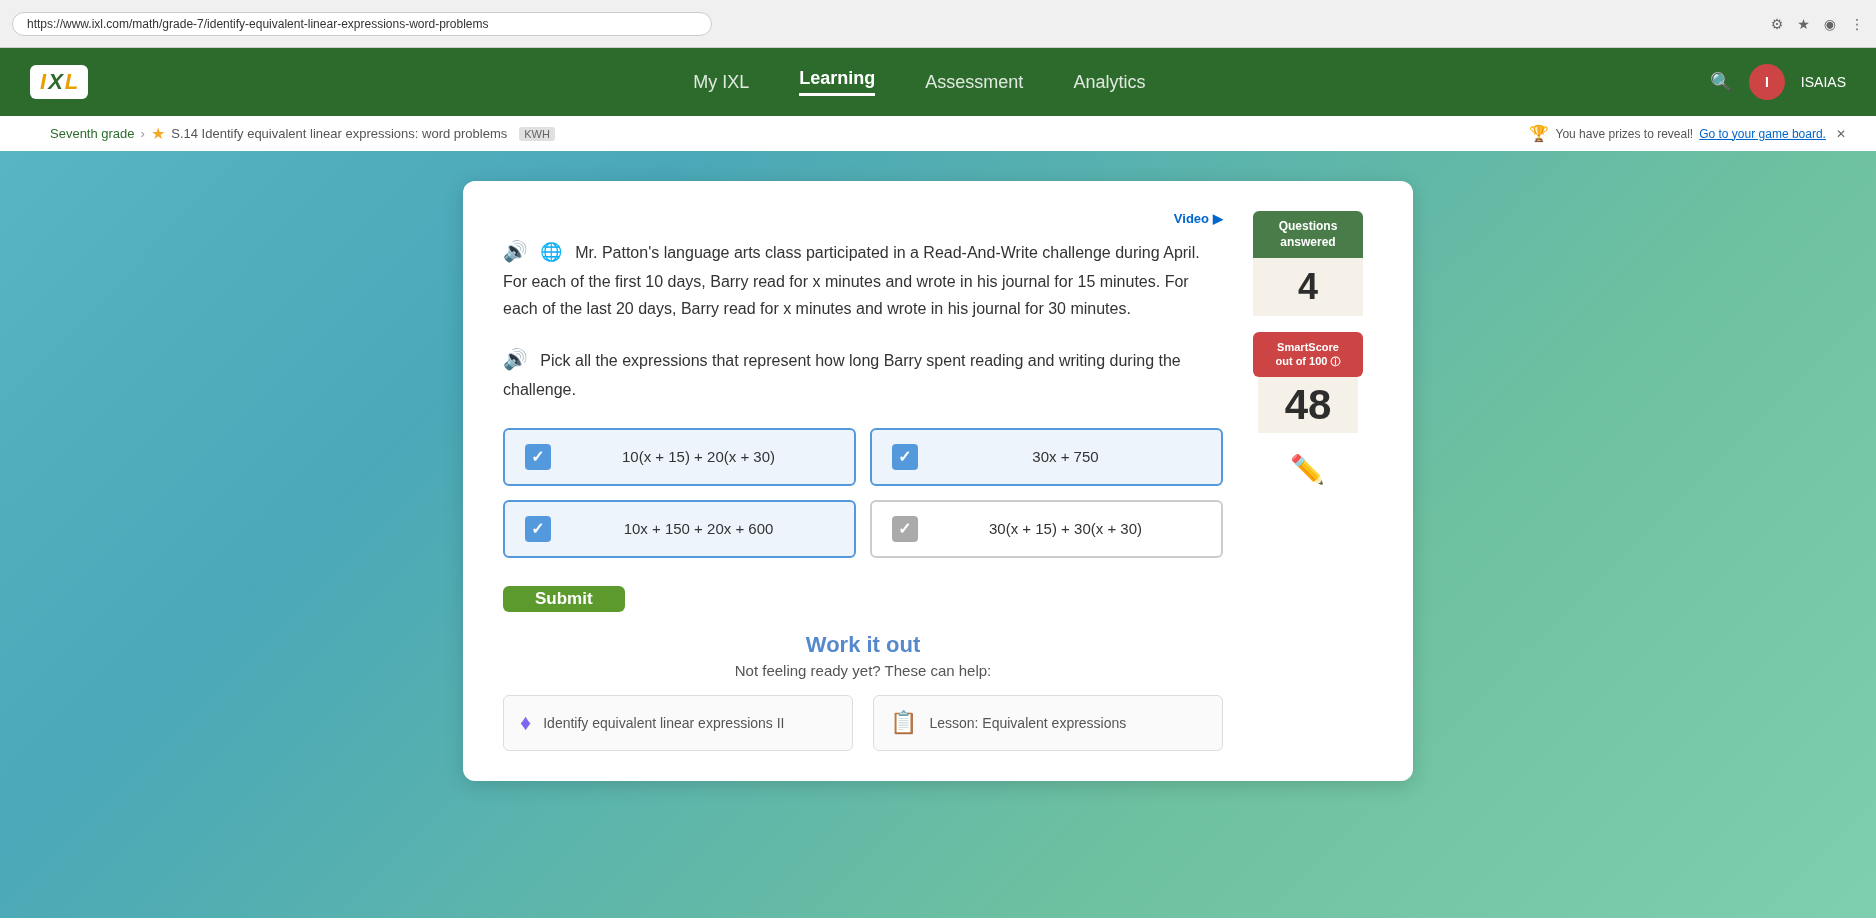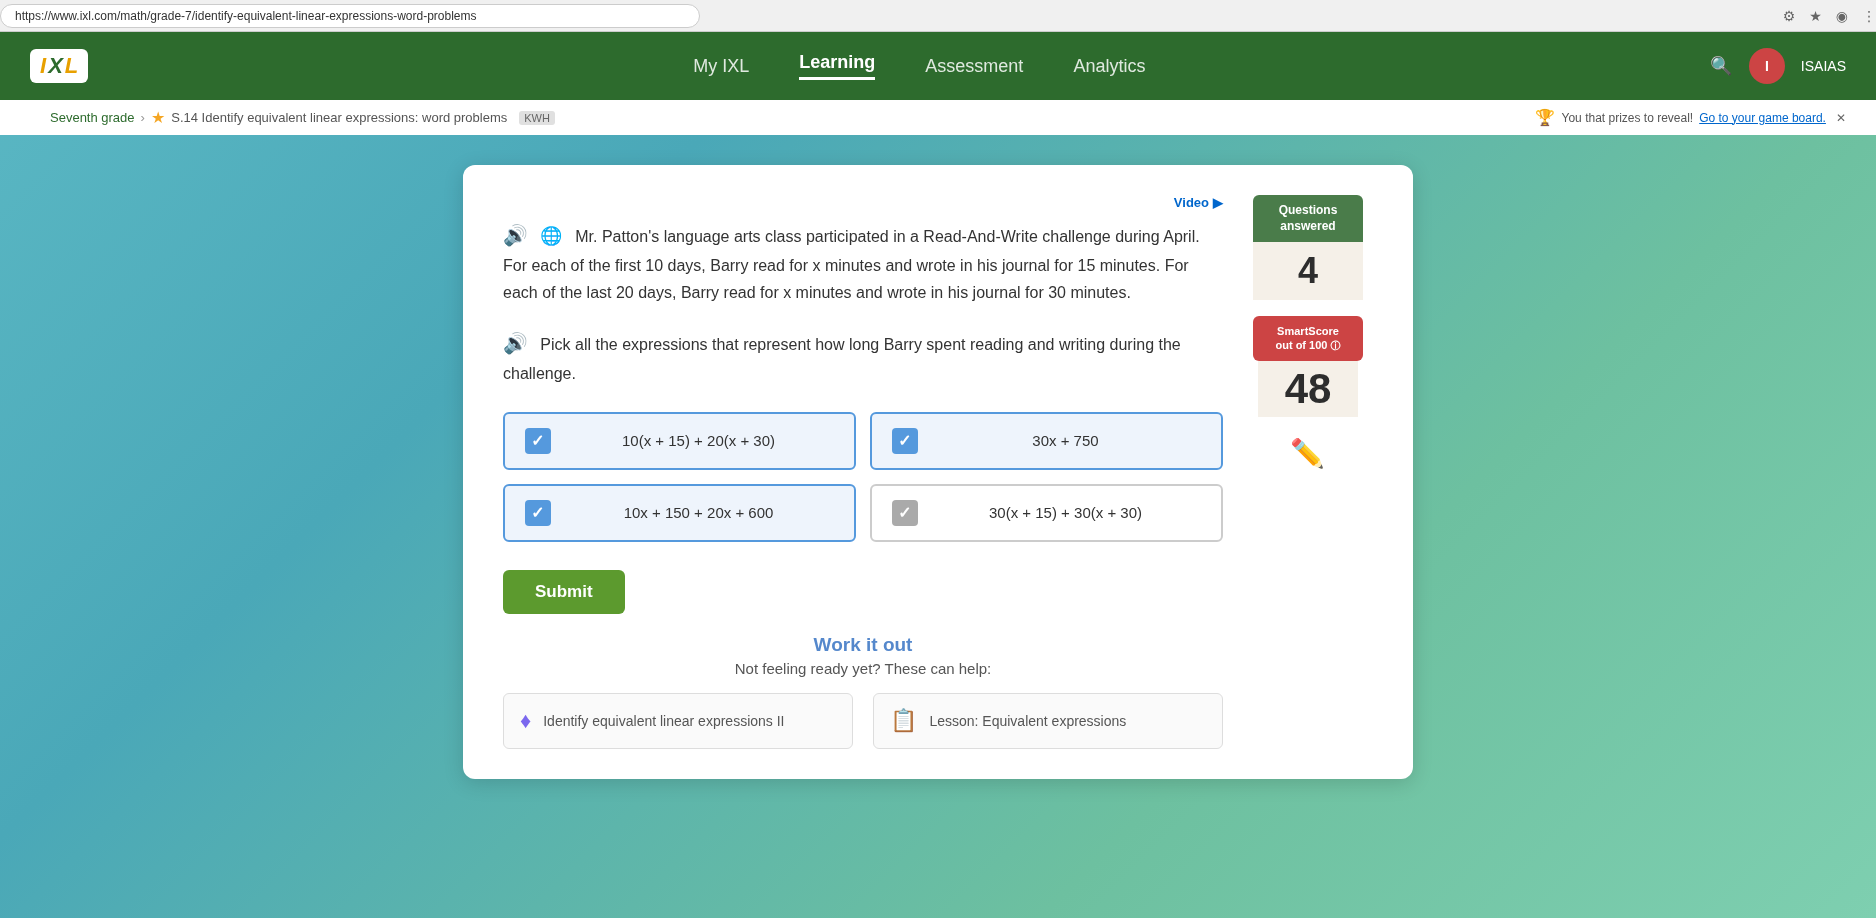--- a/index.html
+++ b/index.html
@@ -7,24 +7,24 @@
       font-family: -apple-system, BlinkMacSystemFont, 'Segoe UI', Arial, sans-serif;
       background: linear-gradient(135deg, #5bb8c4 0%, #4aa8b8 30%, #6dc0a0 70%, #7ecfb0 100%);
       min-height: 918px;
       width: 1876px;
       overflow-x: hidden;
     }
 
     
     .browser-bar {
       background: #f0f0f0;
-      height: 32px;
-      display: flex;
-      align-items: center;
-      padding: 0 0;
+      height: 48px;
+      display: flex;
+      align-items: center;
+      padding: 0 12px;
       border-bottom: 1px solid #ccc;
       gap: 10px;
     }
     .browser-url {
       background: white;
       border: 1px solid #ccc;
       border-radius: 12px;
       padding: 4px 14px;
       font-size: 12px;
       color: #333;
@@ -297,36 +297,36 @@
       font-size: 15px;
       color: #333;
     }
 
     
     .submit-btn {
       background: #5c9a2e;
       color: white;
       border: none;
       border-radius: 6px;
-      padding: 12px 32px;
+      padding: 3px 32px;
       font-size: 17px;
       font-weight: 600;
       cursor: pointer;
       display: block;
       margin-bottom: 20px;
     }
 
     
     .work-it-out {
       text-align: center;
       margin-top: 10px;
     }
     .work-it-out-title {
       color: #5588cc;
-      font-size: 19px;
+      font-size: 22px;
       font-weight: 600;
       margin-bottom: 4px;
     }
     .work-it-out-subtitle {
       color: #555;
       font-size: 15px;
     }
 
     
     .help-resources {
@@ -408,21 +408,21 @@
 <div class="breadcrumb-bar">
   <div class="breadcrumb-left">
     <span class="breadcrumb-link">Seventh grade</span>
     <span class="breadcrumb-sep">›</span>
     <span class="breadcrumb-star">★</span>
     <span>S.14 Identify equivalent linear expressions: word problems</span>
     <span class="breadcrumb-kwh">KWH</span>
   </div>
   <div class="prizes-notice">
     <span class="trophy-icon">🏆</span>
-    <span>You that prizes to reveal!</span>
+    <span>You have prizes to reveal!</span>
     <a class="prizes-link">Go to your game board.</a>
     <span class="close-x">✕</span>
   </div>
 </div>
 
 <div class="main-content">
   <div class="question-card">
     <div class="card-inner">
 
       <div class="card-main">

